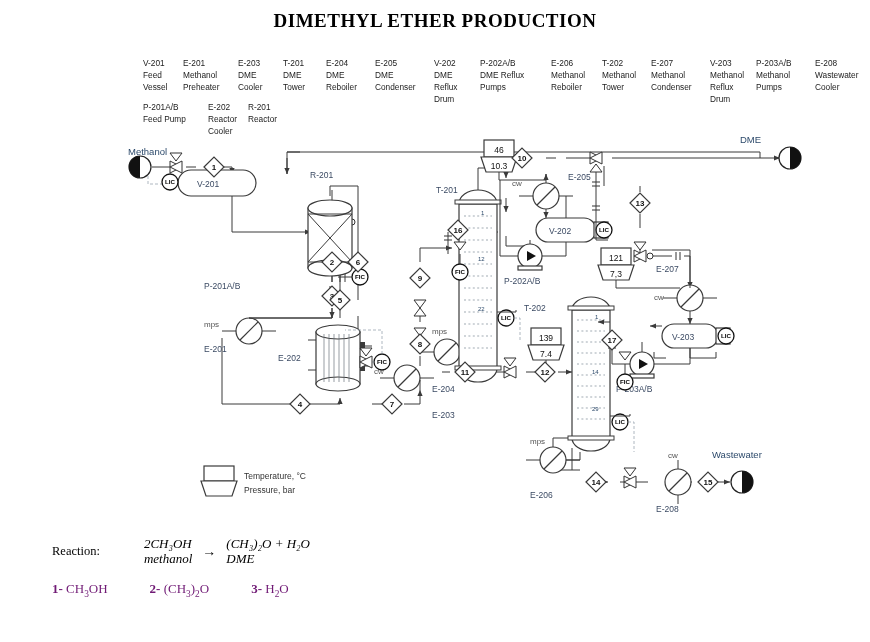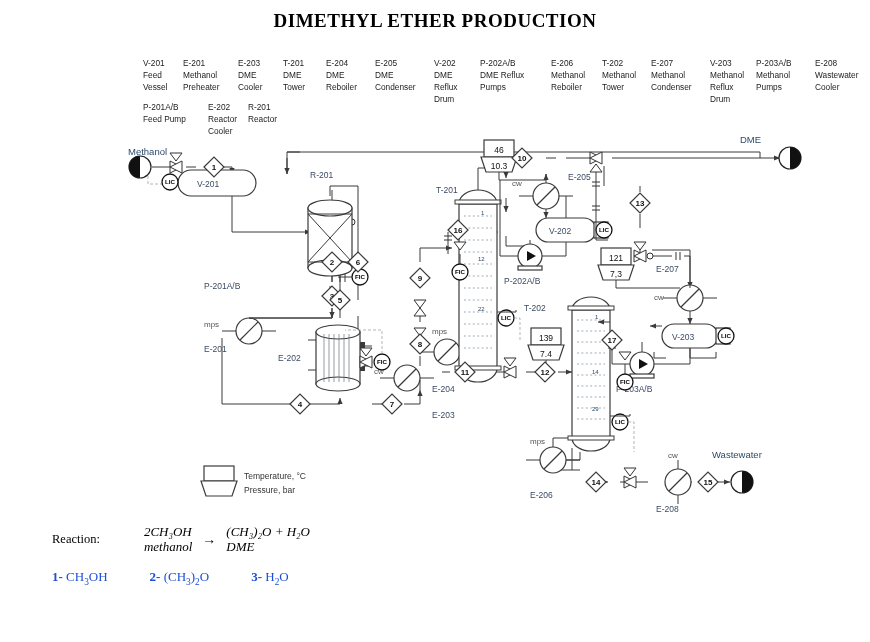--- a/index.html
+++ b/index.html
@@ -21,29 +21,29 @@
          font-family:"Liberation Sans",sans-serif;}
   .ctrl{font-size:6.2px;font-weight:bold;fill:#000;text-anchor:middle;
         font-family:"Liberation Sans",sans-serif;}
   .legt{font-size:8.5px;fill:#333;font-family:"Liberation Sans",sans-serif;}
   .ln{stroke:#3a3a3a;stroke-width:1;fill:none;}
   .ln2{stroke:#3a3a3a;stroke-width:1.2;fill:none;}
   .vesl{stroke:#3a3a3a;stroke-width:1.2;fill:#fff;}
   .dash{stroke:#9aa4b0;stroke-width:.8;fill:none;stroke-dasharray:3 2;}
   .traydash{stroke:#7a8694;stroke-width:.7;stroke-dasharray:2 2.4;}
   #foot{position:absolute;left:0;top:525px;width:870px;}
-  .rxrow{display:flex;align-items:center;padding-left:52px;}
+  .rxrow{display:flex;align-items:center;padding-left:52px;margin-top:12px;}
   .rxlbl{font-family:"Liberation Serif",serif;font-size:12.5px;color:#000;}
   .rxmath{font-family:"Liberation Serif",serif;font-style:italic;
           font-size:13px;color:#000;text-align:left;line-height:1.15;}
   .arrow{font-size:14px;padding:0 10px;font-family:"Liberation Serif",serif;}
   #comph{font-family:"Liberation Serif",serif;font-weight:bold;font-size:13px;
          text-decoration:underline;padding-left:52px;margin-top:16px;color:#000;}
   #comps{display:flex;padding-left:52px;margin-top:14px;
-         font-family:"Liberation Serif",serif;font-size:13px;color:#1d4ed8;}
+         font-family:"Liberation Serif",serif;font-size:13px;color:#701a75;}
   #comps div{margin-right:42px;}
   #comps b{font-weight:bold;}
   sub{font-size:.72em;}
 </style>
 </head>
 <body>
 
 <div id="page">
 
   <div id="title">DIMETHYL ETHER PRODUCTION</div>

